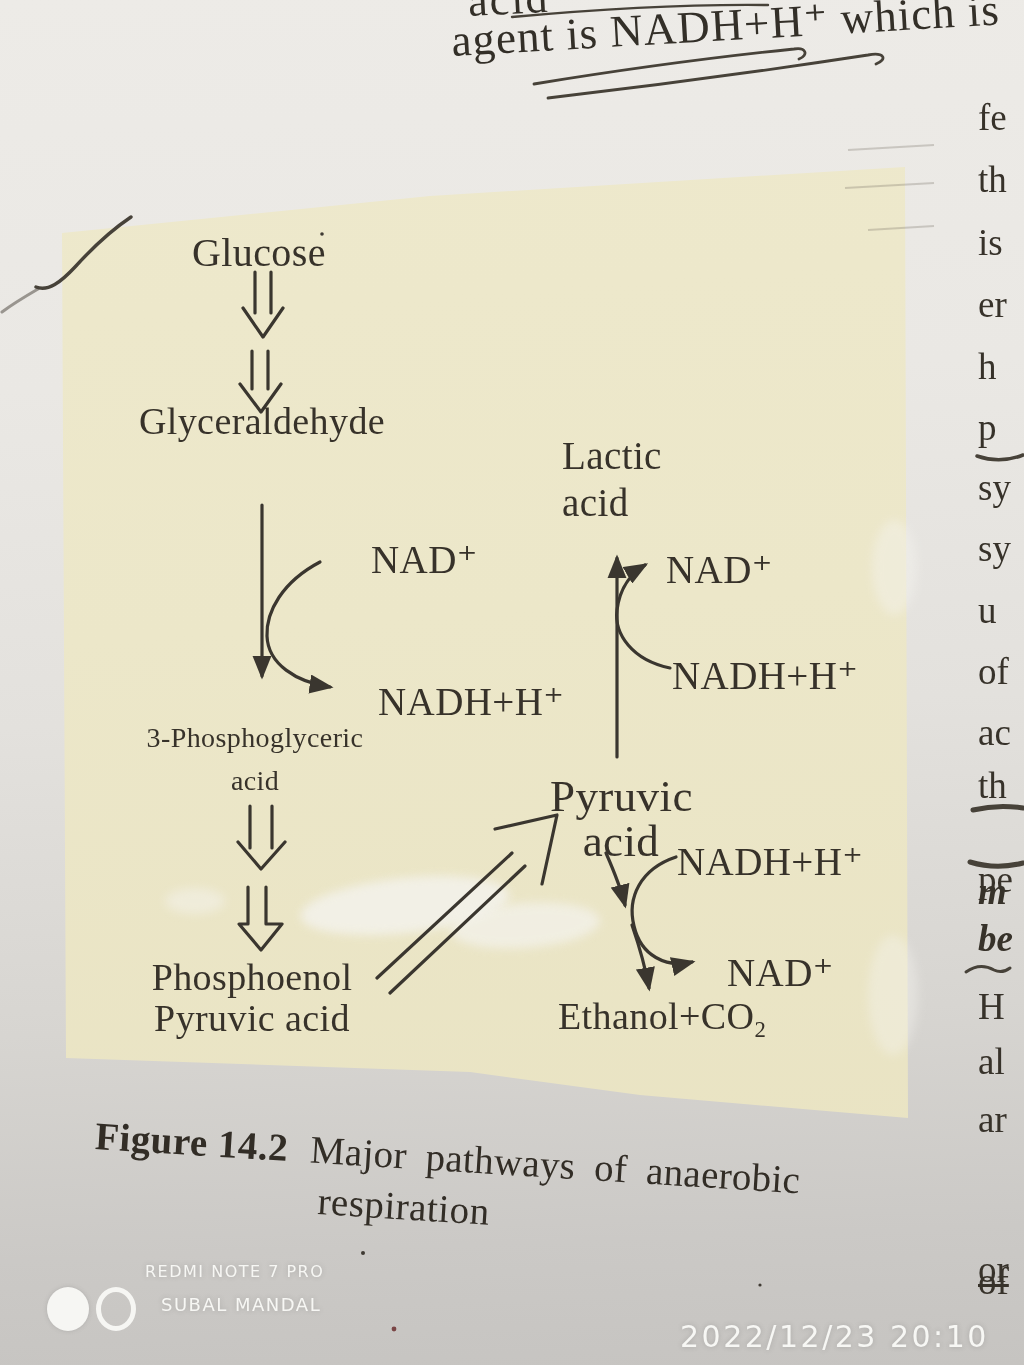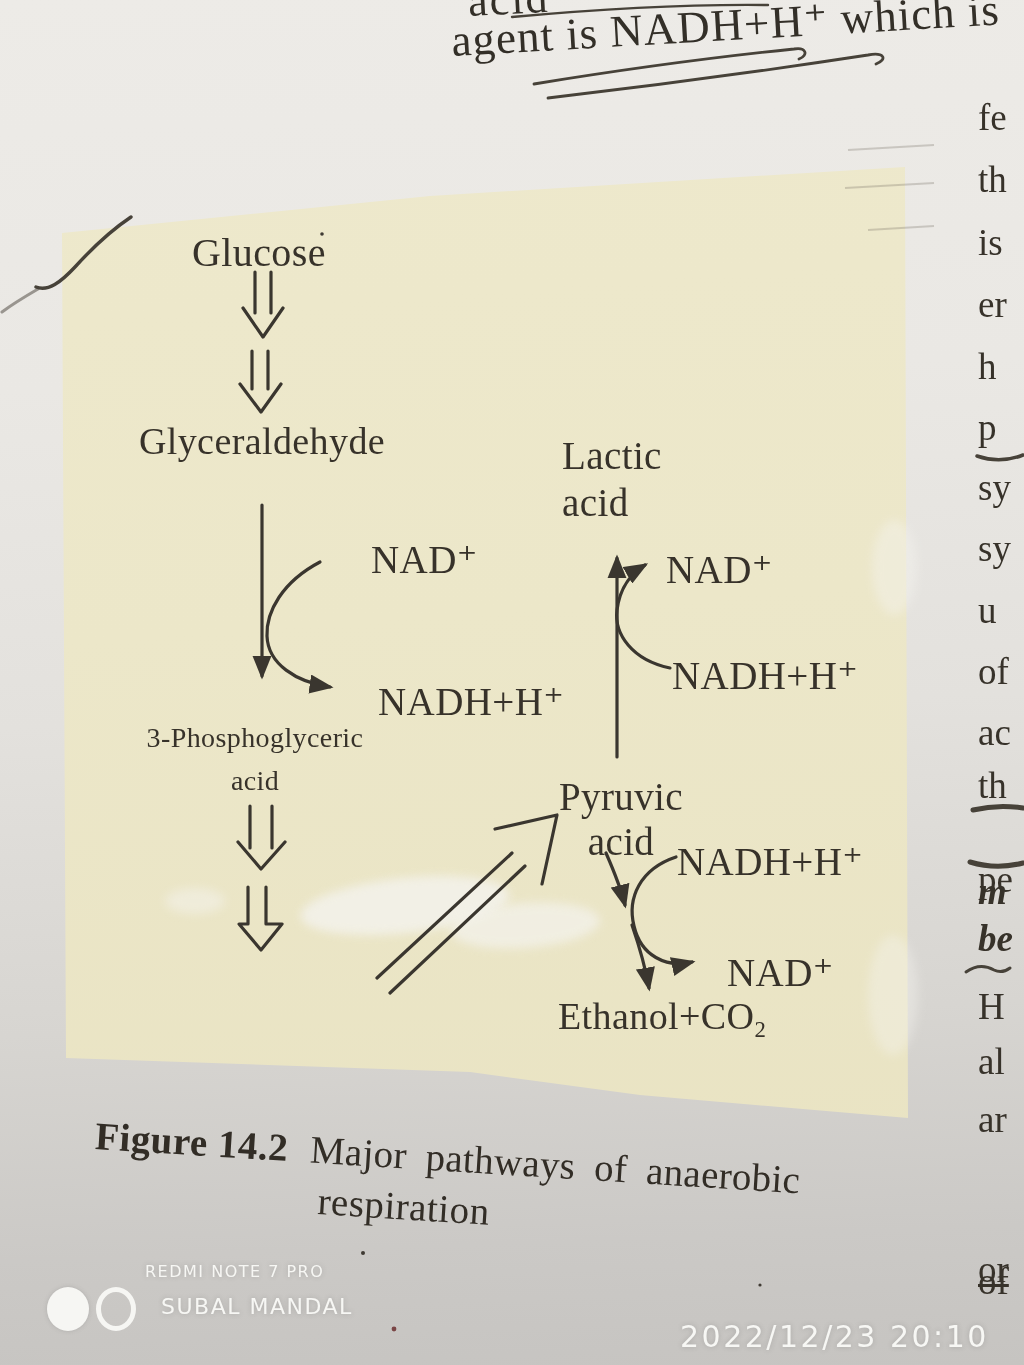--- a/index.html
+++ b/index.html
@@ -31,21 +31,21 @@
   #caption .fig{font-weight:bold;letter-spacing:.5px;margin-right:22px;}
   #caption .main{word-spacing:9px;letter-spacing:.3px;}
   #caption .line2{margin-left:226px;letter-spacing:.5px;}
   
   .frag{position:absolute;left:978px;font-size:37px;color:#37322a;white-space:nowrap;}
   .frag.em{font-weight:bold;font-style:italic;}
   
   .wm{position:absolute;color:#f7f7f4;font-family:"DejaVu Sans","Liberation Sans",sans-serif;
     text-shadow:0 0 5px rgba(80,80,80,.25);white-space:nowrap;}
   #wm-device{left:145px;top:1262px;font-size:16px;letter-spacing:1.5px;}
-  #wm-owner{left:161px;top:1294px;font-size:22px;letter-spacing:1.5px;}
+  #wm-owner{left:161px;top:1294px;font-size:18px;letter-spacing:1.5px;}
   #wm-time{left:680px;top:1319px;font-size:30px;letter-spacing:2.5px;}
   #wm-c1{left:47px;top:1287px;width:42px;height:44px;border-radius:50%;background:#f6f6f3;box-shadow:0 0 4px rgba(120,120,120,.3);}
   #wm-c2{left:96px;top:1287px;width:40px;height:44px;border-radius:50%;border:5px solid #f6f6f3;box-sizing:border-box;}
   svg{position:absolute;left:0;top:0;}
 </style>
 </head>
 <body>
 
 <div id="shot">
 
@@ -125,42 +125,46 @@
     <g fill="#3f3a33">
       <circle cx="322" cy="234" r="1.8"></circle>
         <circle cx="363" cy="1253" r="2"></circle>
       <circle cx="760" cy="1285" r="1.6"></circle>
         <circle cx="394" cy="1329" r="2.4" fill="#7a4545"></circle>
     </g>
   </svg>
 
   <div class="node ctr" style="left:192px;top:229px;width:132px;font-size:40px;">Glucose</div>
 
-  <div class="node ctr" style="left:128px;top:420px;width:268px;font-size:38px;line-height:42px;">
+  <div class="node ctr" style="left:128px;top:400px;width:268px;font-size:38px;line-height:42px;">
     <div>Glyceraldehyde</div>
   </div>
 
   <div class="cof" style="left:371px;top:537px;font-size:39px;">NAD⁺</div>
   <div class="cof" style="left:378px;top:679px;font-size:39px;">NADH+H⁺</div>
 
   <div class="node ctr" style="left:100px;top:716px;width:310px;font-size:28px;line-height:43px;">
     <div>3-Phosphoglyceric</div>
     <div>acid</div>
   </div>
 
+  <div class="node ctr" style="left:146px;top:957px;width:212px;font-size:38px;line-height:41px;">
+    <div>Phosphoenol</div>
+    <div>Pyruvic acid</div>
+  </div>
 
   <div class="node" style="left:562px;top:432px;font-size:39px;line-height:47px;">
     <div>Lactic</div>
     <div>acid</div>
   </div>
 
   <div class="cof" style="left:666px;top:547px;font-size:39px;">NAD⁺</div>
   <div class="cof" style="left:672px;top:653px;font-size:39px;">NADH+H⁺</div>
 
-  <div class="node ctr" style="left:550px;top:774px;width:142px;font-size:39px;line-height:45px;">
+  <div class="node ctr" style="left:550px;top:774px;width:142px;font-size:45px;line-height:45px;">
     <div>Pyruvic</div>
     <div>acid</div>
   </div>
 
   <div class="cof" style="left:677px;top:839px;font-size:39px;">NADH+H⁺</div>
   <div class="cof" style="left:727px;top:950px;font-size:39px;">NAD⁺</div>
 
   <div class="node" style="left:558px;top:994px;font-size:38px;white-space:nowrap;"><span>Ethanol+CO</span><span class="sub">2</span></div>
 
   <div class="abs" id="caption">

